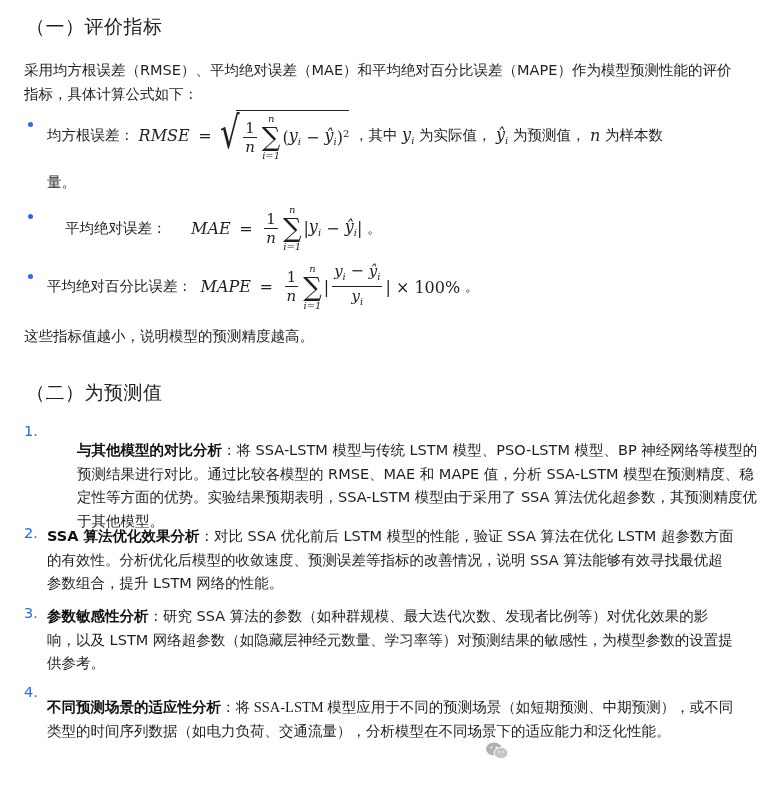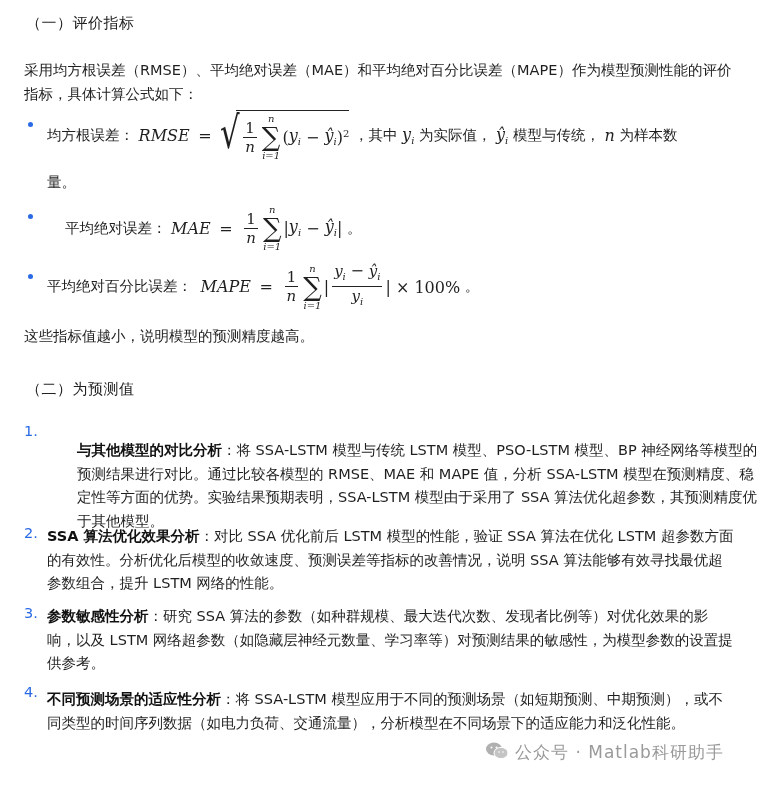--- a/index.html
+++ b/index.html
@@ -1,18 +1,18 @@
 <!DOCTYPE html>
 <html><head>
 <meta charset="utf-8">
 <style>
   html, body { margin:0; padding:0; background:#ffffff; }
   body { width:781px; height:786px; overflow:hidden; position:relative;
          font-family: "DejaVu Sans", "Liberation Sans", sans-serif; color:#1f1f1f; }
-  .h { position:absolute; left:26px; font-size:15px; color:#222; letter-spacing:0.5px; }
+  .h { position:absolute; left:26px; font-size:19px; color:#222; letter-spacing:0.5px; }
   .p { position:absolute; left:24px; font-size:14.5px; line-height:24px; color:#1f1f1f; width:720px; }
   .bullet-dot { position:absolute; width:5px; height:5px; border-radius:50%; background:#2a6ae5; }
   .li-text { position:absolute; left:47px; font-size:14.5px; color:#1f1f1f; white-space:nowrap; }
   .math { font-family: "DejaVu Serif", "Liberation Serif", serif; font-style:italic; font-size:16px; }
   .mr { font-family: "DejaVu Serif", "Liberation Serif", serif; font-style:normal; font-size:16px; }
   .frac { display:inline-block; vertical-align:middle; text-align:center; margin:0 3px; }
   .frac .num { display:block; border-bottom:1px solid #222; padding:0 2px; font-size:15px; line-height:18px; }
   .frac .den { display:block; font-size:15px; line-height:18px; }
   .sum { display:inline-block; vertical-align:middle; text-align:center; margin:0 2px; }
   .sum .top, .sum .bot { display:block; font-size:10px; line-height:11px; font-family:"DejaVu Serif", serif; font-style:italic; }
@@ -42,30 +42,30 @@
   <span class="sqrt">
     <span class="rad">√</span>
     <span class="inner">
       <span class="frac"><span class="num mr">1</span><span class="den math">n</span></span><span class="sum"><span class="top">n</span><span class="sig">∑</span><span class="bot">i=1</span></span><span class="mr" style="vertical-align:middle;">(</span><span class="math" style="vertical-align:middle;">y<sub style="font-size:10px;">i</sub></span><span class="mr" style="vertical-align:middle;"> − </span><span class="math" style="vertical-align:middle;">ŷ<sub style="font-size:10px;">i</sub></span><span class="mr" style="vertical-align:middle;">)<sup style="font-size:10px;">2</sup></span>
     </span>
   </span>
   <span style="vertical-align:middle;">，其中</span>
   <span class="math" style="vertical-align:middle;"><span>y</span><sub style="font-size:10px;">i</sub></span>
   <span style="vertical-align:middle;">为实际值，</span>
   <span class="math" style="vertical-align:middle;">ŷ<sub style="font-size:10px;">i</sub></span>
-  <span style="vertical-align:middle;">模型与传统，</span>
+  <span style="vertical-align:middle;">为预测值，</span>
   <span class="math" style="vertical-align:middle;">n</span>
   <span style="vertical-align:middle;margin-top:24px;">为样本数</span>
 </div>
 <div class="li-text" style="top:173px;">量。</div>
 
 <div class="bullet-dot" style="left:28px; top:214px;"></div>
 <div class="li-text" style="top:204px;">
   <span style="vertical-align:middle;margin-left:18px;">平均绝对误差：</span>
-  <span class="math" style="vertical-align:middle;margin-left:0;">MAE</span>
+  <span class="math" style="vertical-align:middle;margin-left:20px;">MAE</span>
   <span class="mr" style="vertical-align:middle;margin:0 4px;">=</span>
   <span>
     <span class="frac"><span class="num mr">1</span><span class="den math">n</span></span><span class="sum"><span class="top">n</span><span class="sig">∑</span><span class="bot">i=1</span></span><span class="mr" style="vertical-align:middle;">|</span><span class="math" style="vertical-align:middle;">y<sub style="font-size:10px;">i</sub></span><span class="mr" style="vertical-align:middle;"> − </span><span class="math" style="vertical-align:middle;">ŷ<sub style="font-size:10px;">i</sub></span><span class="mr" style="vertical-align:middle;">|</span>
   </span>
   <span style="vertical-align:middle;">。</span>
 </div>
 
 <div class="bullet-dot" style="left:28px; top:274px;"></div>
 <div class="li-text" style="top:262px;">
   <span style="vertical-align:middle;">平均绝对百分比误差：</span>
@@ -97,27 +97,27 @@
 
 <div class="ol" style="top:605px;">
   <span class="ol-num" style="top:0;">3.</span>
   <div class="ol-body" style="top:0;">
     <b>参数敏感性分析</b><span>：研究 SSA 算法的参数（如种群规模、最大迭代次数、发现者比例等）对优化效果的影响，以及 LSTM 网络超参数（如隐藏层神经元数量、学习率等）对预测结果的敏感性，为模型参数的设置提供参考。</span>
   </div>
 </div>
 
 <div class="ol" style="top:684px;">
   <span class="ol-num" style="top:0;">4.</span>
-  <div class="ol-body" style="top:4px;">
+  <div class="ol-body" style="top:12px;font-family:Liberation Serif, serif;">
     <b>不同预测场景的适应性分析</b><span>：将 SSA-LSTM 模型应用于不同的预测场景（如短期预测、中期预测），或不同类型的时间序列数据（如电力负荷、交通流量），分析模型在不同场景下的适应能力和泛化性能。</span>
   </div>
 </div>
 
 <div class="footer">
   <svg class="wechat-icon" viewBox="0 0 24 20">
     <ellipse cx="9" cy="8" rx="8" ry="6.5" fill="#b0b0b0"></ellipse>
     <ellipse cx="16" cy="12" rx="7" ry="5.6" fill="#c4c4c4" stroke="#fff" stroke-width="1"></ellipse>
     <circle cx="6.5" cy="6.5" r="1" fill="#fff"></circle>
     <circle cx="11.5" cy="6.5" r="1" fill="#fff"></circle>
     <circle cx="14" cy="11" r="0.8" fill="#fff"></circle>
     <circle cx="18" cy="11" r="0.8" fill="#fff"></circle>
-  </svg><span>公众号 · Matlab科研助手</span>
+  </svg>
 </div>
 
 </body></html>

